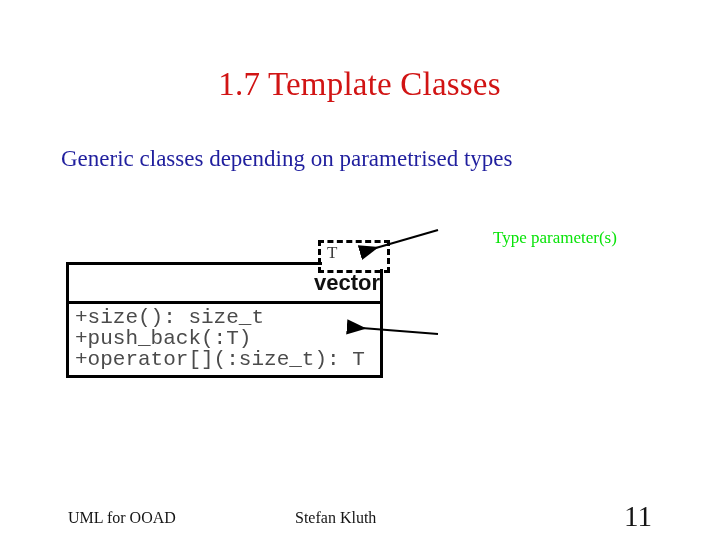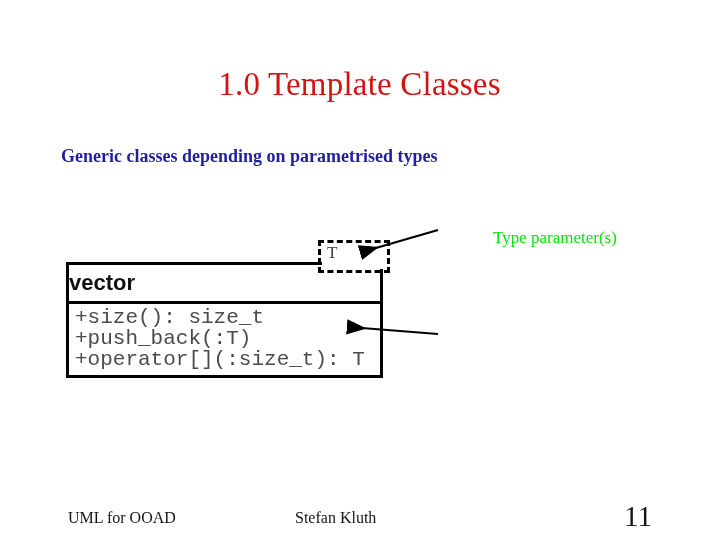--- a/index.html
+++ b/index.html
@@ -32,40 +32,40 @@
     white-space: nowrap;
   }
 
   
   #slide-subtitle {
     position: absolute;
     left: 61px;
     top: 146px;
     color: #201f9e;
     font-family: "Liberation Serif", serif;
-    font-size: 18px;
-    font-weight: bold;
+    font-size: 23px;
+    font-weight: normal;
     white-space: nowrap;
   }
 
   
   #uml-class {
     position: absolute;
     left: 66px;
     top: 262px;
     width: 317px;
     border: 3px solid #000000;
     background: #ffffff;
     box-sizing: border-box;
     z-index: 3;
   }
   #uml-class-name {
     height: 36px;
     line-height: 36px;
-    text-align: left;
+    text-align: right;
     font-family: "Liberation Sans", sans-serif;
     font-weight: bold;
     font-size: 22px;
     color: #111111;
     border-bottom: 3px solid #000000;
     background: #ffffff;
   }
   #uml-operations {
     padding: 3px 0 5px 6px;
     background: #ffffff;
@@ -159,21 +159,21 @@
     color: #151515;
     font-family: "Liberation Serif", serif;
     font-size: 29px;
   }
 </style>
 </head>
 <body>
 
 <div id="slide">
 
-  <div id="slide-title">1.0 Template Classes</div>
+  <div id="slide-title">1.7 Template Classes</div>
 
   <div id="slide-subtitle">Generic classes depending on parametrised types</div>
 
   <div id="dashed-overlap-mask"></div>
 
   <div id="uml-class">
     <div id="uml-class-name">vector</div>
     <div id="uml-operations">
       <div class="uml-op">+size(): size_t</div>
       <div class="uml-op">+push_back(:T)</div>

